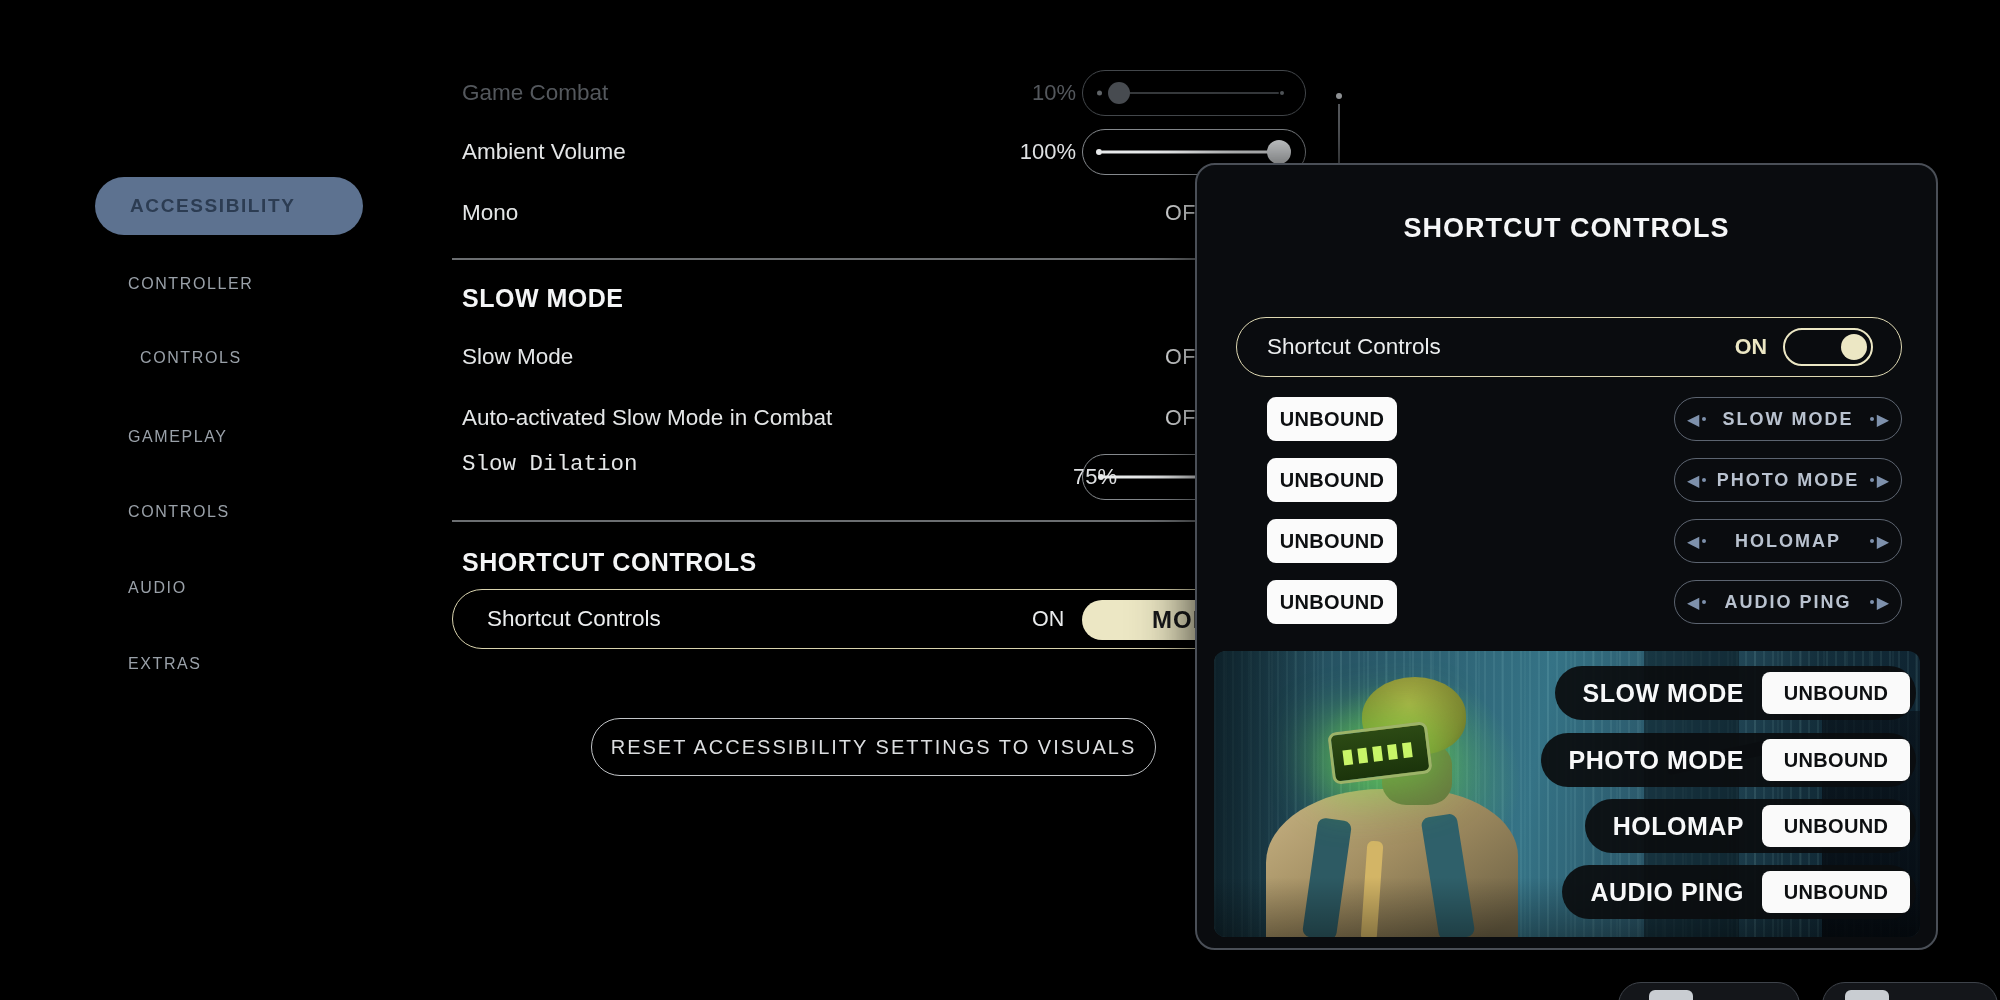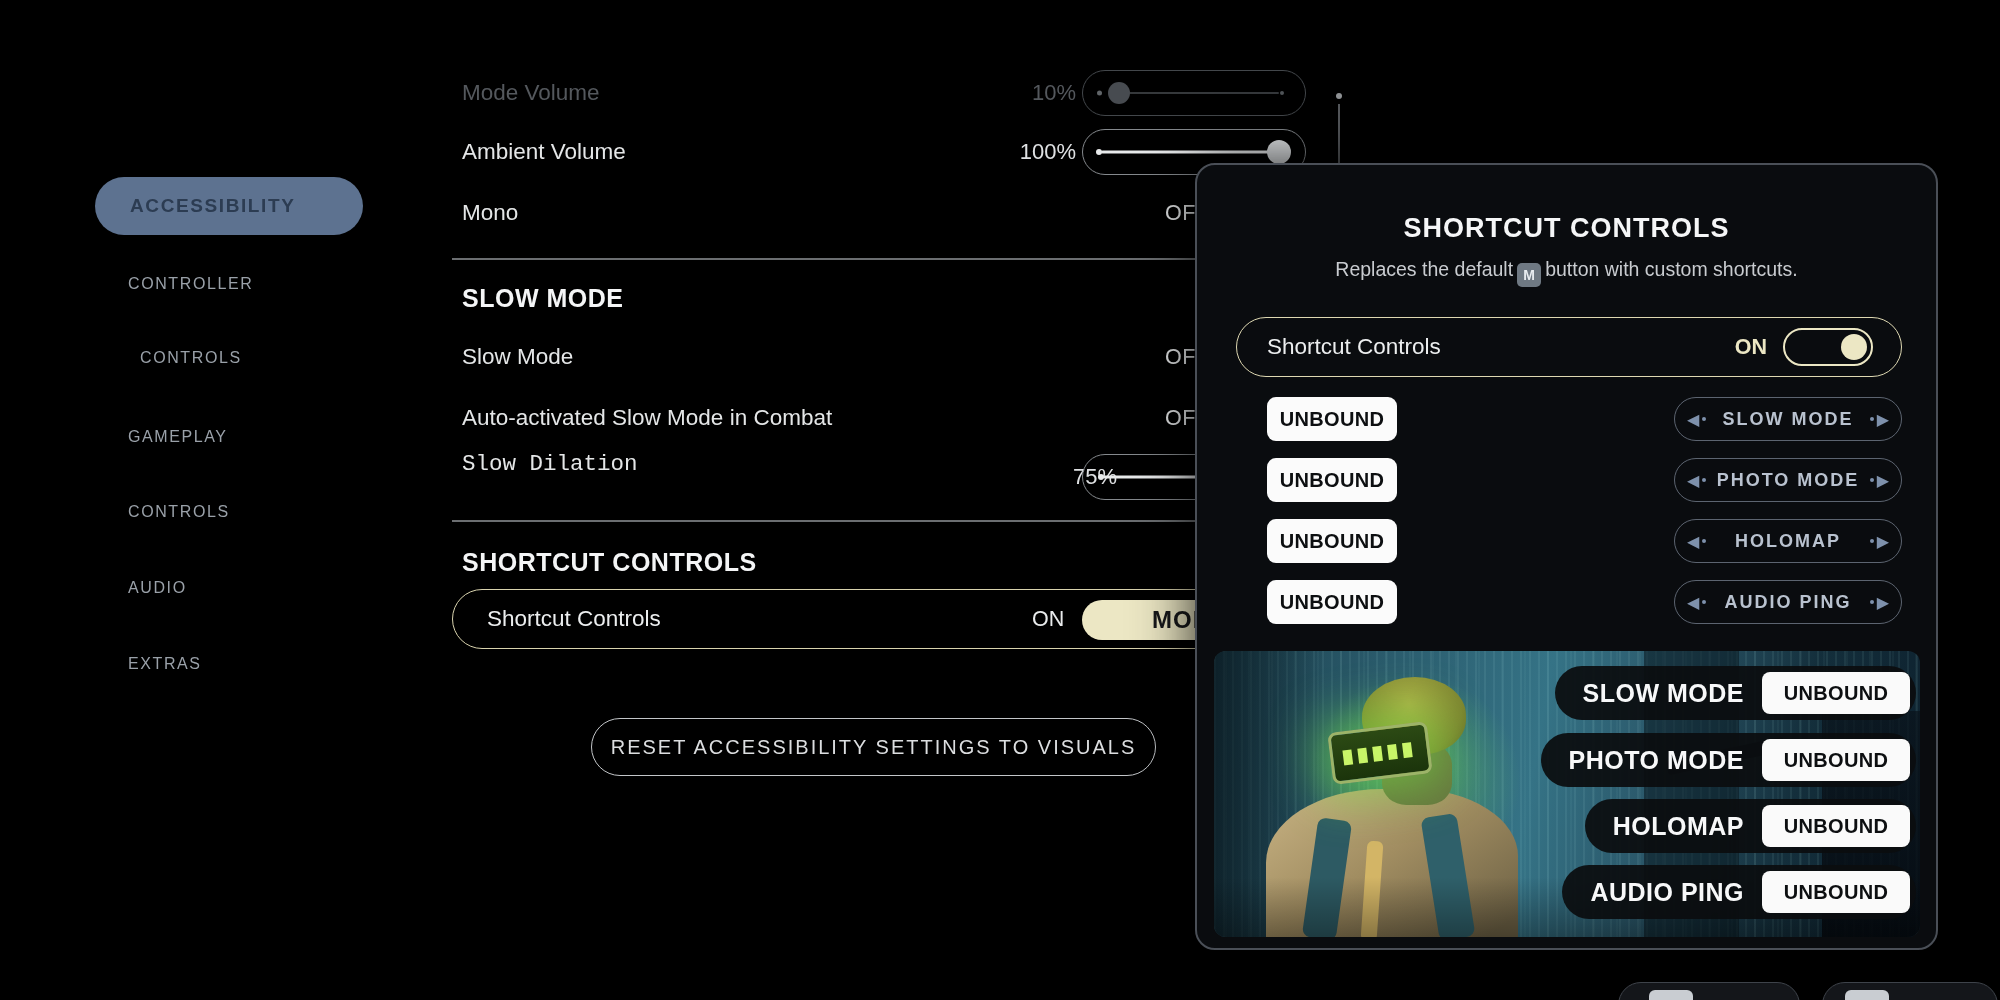--- a/index.html
+++ b/index.html
@@ -141,21 +141,21 @@
 <div class="abs" id="sidebar-pill">
   <span>ACCESSIBILITY</span>
 </div>
 <div class="abs side-item" style="top:284px;">CONTROLLER</div>
 <div class="abs side-item" style="top:358px;margin-left:12px;">CONTROLS</div>
 <div class="abs side-item" style="top:437px;text-align:right;">GAMEPLAY</div>
 <div class="abs side-item" style="top:512px;">CONTROLS</div>
 <div class="abs side-item" style="top:588px;">AUDIO</div>
 <div class="abs side-item" style="top:664px;">EXTRAS</div>
 
-<div class="abs row-label dim" style="top:93px;">Mode Volume</div>
+<div class="abs row-label dim" style="top:93px;">Game Combat</div>
 <div class="abs val dim" style="left:992px; top:93px;">10%</div>
 <div class="abs slider dim" style="left:1082px; top:70px;">
   <div class="sdot" style="left:14px; width:5px; height:5px; background:#606468;"></div>
   <div class="strack" style="left:44px; width:152px; height:2px; background:#35383b;"></div>
   <div class="shandle" style="left:36px; width:22px; height:22px; background:#474b50;"></div>
   <div class="sdot" style="left:197px; width:4px; height:4px; background:#505458;"></div>
 </div>
 
 <div class="abs row-label" style="top:152px;">Ambient Volume</div>
 <div class="abs val" style="left:992px; top:152px;">100%</div>
@@ -194,23 +194,20 @@
 <div class="abs" id="main-on" style="top:619px;">ON</div>
 <div class="abs" id="main-mod-btn">MOD</div>
 
 <div class="abs" id="reset-btn">RESET ACCESSIBILITY SETTINGS TO VISUALS</div>
 
 <div class="abs" id="scroll-dot"></div>
 <div class="abs" id="scroll-line"></div>
 
 <div class="abs" id="popup">
   <div class="abs" id="popup-title">SHORTCUT CONTROLS</div>
-  <div class="abs" id="popup-sub">
-    <span>Replaces the default</span><span class="key-badge">M</span><span>button with custom shortcuts.</span>
-  </div>
 
   <div class="abs" id="popup-toggle-row">
     <span class="lbl">Shortcut Controls</span>
     <span class="on">ON</span>
     <span class="toggle">
         <span class="knob"></span>
       </span>
   </div>
 
   <div class="abs bind-row" style="top:232px;">

